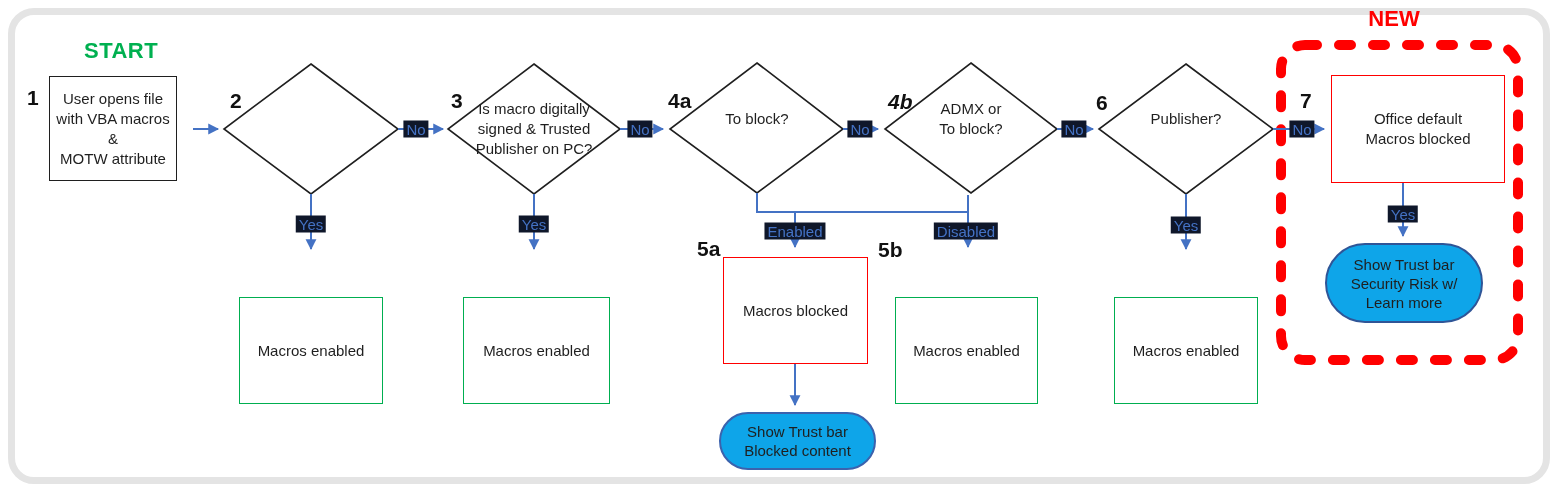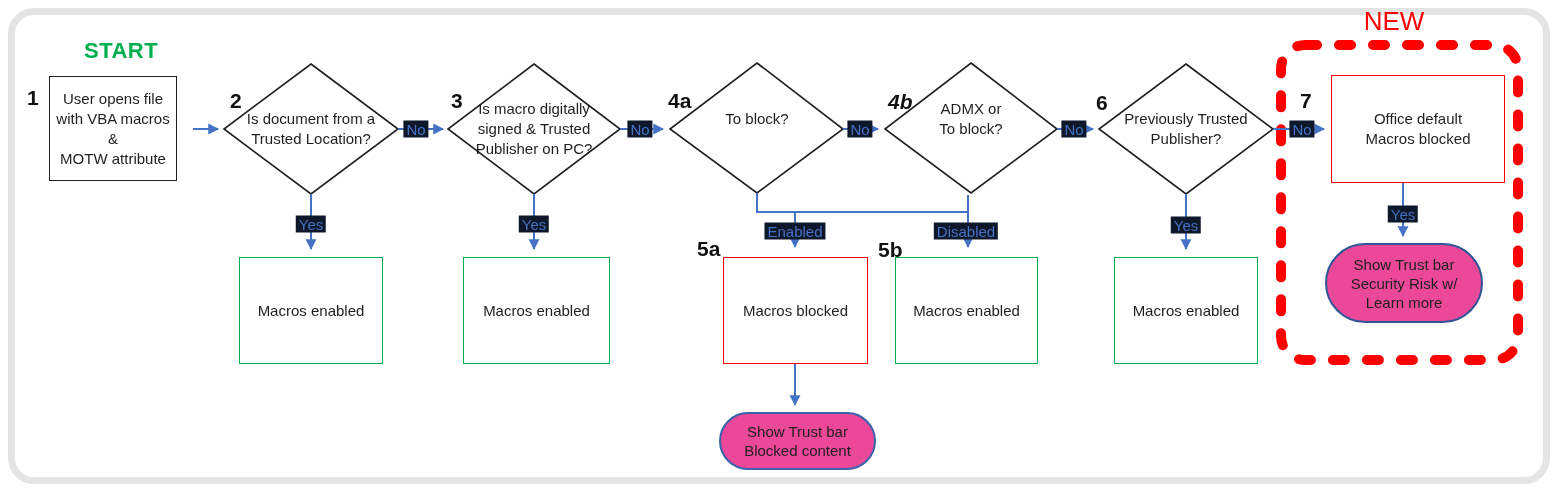--- a/index.html
+++ b/index.html
@@ -12,38 +12,38 @@
     border:7px solid #e4e4e4;border-radius:26px;pointer-events:none;
   }
   svg.overlay{position:absolute;left:0;top:0;z-index:1;}
   .abs{position:absolute;z-index:2;}
   .num{font-weight:bold;font-size:21px;color:#111;}
   .box{
     display:flex;flex-direction:column;align-items:center;justify-content:center;
     text-align:center;font-size:15px;line-height:20px;background:#fff;box-sizing:border-box;
   }
   .b-black{border:1.5px solid #1f1f1f;}
-  .b-green{border:1.5px solid #00AE50;}
+  .b-green{border:1.5px solid #00AE50;margin-top:40px;}
   .b-red{border:1.5px solid #FF0000;}
   .dtext{
     text-align:center;font-size:15px;line-height:20px;pointer-events:none;
   }
   .term{
     display:flex;flex-direction:column;align-items:center;justify-content:center;
     text-align:center;font-size:15px;line-height:19px;
-    background:#ec4899;box-sizing:border-box;
+    background:#0ea5e9;box-sizing:border-box;
   }
   .t1{border:2px solid #3B62AD;border-radius:29px;}
   .t2{border:2px solid #2F5597;border-radius:40px;}
   .elabel{
     font-size:15px;color:#4472C4;background:#0f172a;padding:0 3px;white-space:nowrap;
     transform:translate(-50%,-50%);
   }
   .start{font-weight:bold;font-size:22px;color:#00B050;letter-spacing:0.5px;}
-  .new{font-weight:normal;font-size:26px;color:#FF0000;text-align:center;}
+  .new{font-weight:bold;font-size:22px;color:#FF0000;text-align:center;}
 </style>
 </head>
 <body>
 
 <div class="canvas">
 
   <div class="frame"></div>
 
   <svg class="overlay" width="1560" height="492" viewBox="0 0 1560 492">
     <defs>
@@ -116,38 +116,33 @@
 
   <div class="abs box b-green" style="left:1114px;top:257px;width:144px;height:107px;">
     <div>Macros enabled</div>
   </div>
 
   <div class="abs box b-red" style="left:1331px;top:75px;width:174px;height:108px;">
     <div>Office default</div>
     <div>Macros blocked</div>
   </div>
 
-  <div class="abs dtext" style="left:221px;top:109px;width:180px;">
-    <div>Is document from a</div>
-    <div>Trusted Location?</div>
-  </div>
   <div class="abs dtext" style="left:444px;top:99px;width:180px;">
     <div>Is macro digitally</div>
     <div>signed &amp; Trusted</div>
     <div>Publisher on PC?</div>
   </div>
   <div class="abs dtext" style="left:672px;top:109px;width:170px;">
     <div>To block?</div>
   </div>
   <div class="abs dtext" style="left:886px;top:99px;width:170px;">
     <div>ADMX or</div>
     <div>To block?</div>
   </div>
   <div class="abs dtext" style="left:1096px;top:109px;width:180px;">
-    <div>Previously Trusted</div>
     <div>Publisher?</div>
   </div>
 
   <div class="abs term t1" style="left:719px;top:412px;width:157px;height:58px;">
     <div>Show Trust bar</div>
     <div>Blocked content</div>
   </div>
   <div class="abs term t2" style="left:1325px;top:243px;width:158px;height:80px;">
     <div>Show Trust bar</div>
     <div>Security Risk w/</div>

